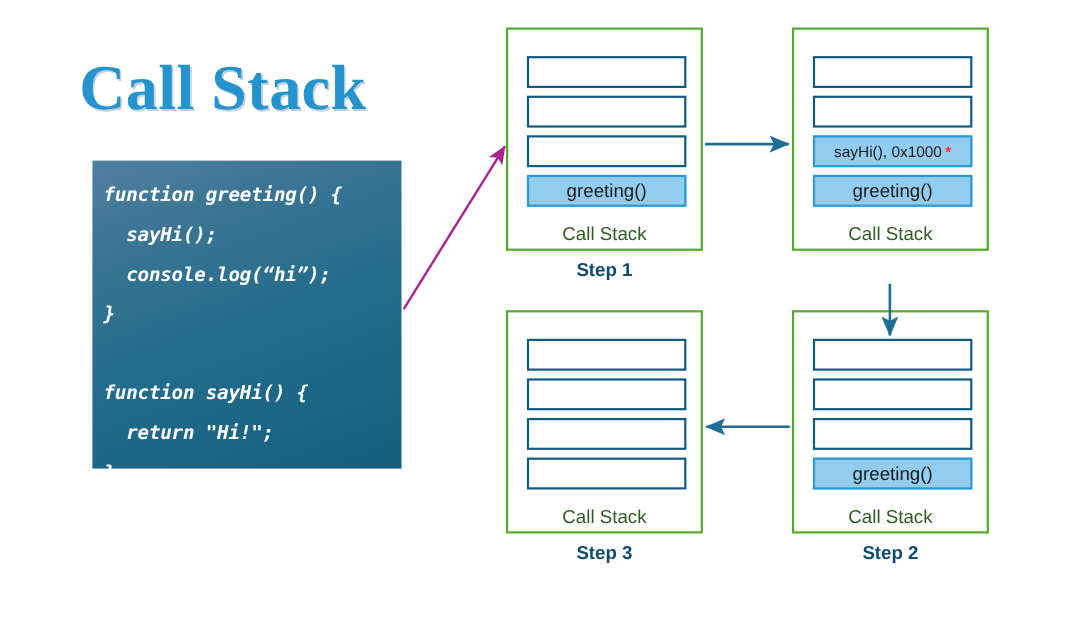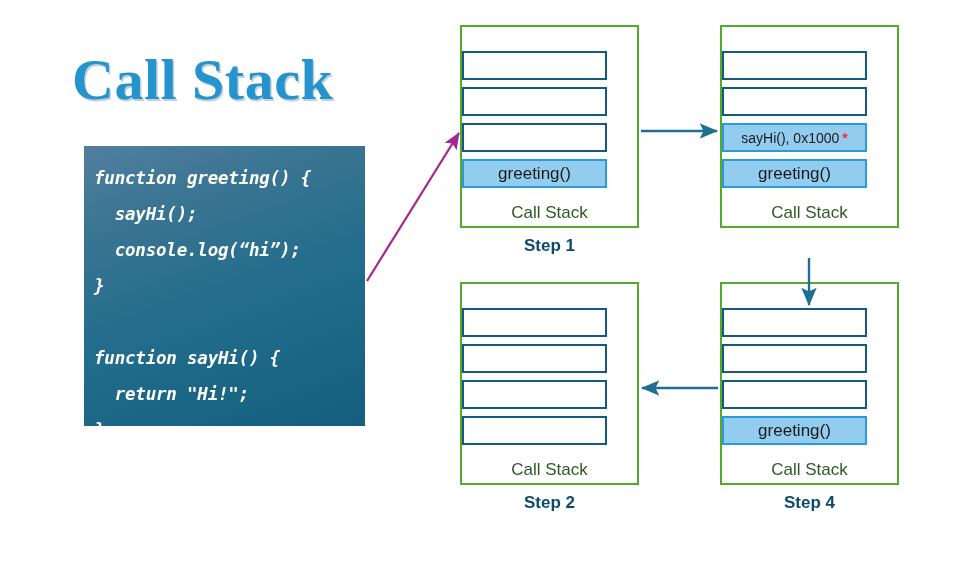--- a/index.html
+++ b/index.html
@@ -68,21 +68,21 @@
 
   
   .stack-box {
     position: absolute;
     box-sizing: border-box;
     border: 2.5px solid #55AA2B;
     background: #ffffff;
   }
   .slot {
     position: absolute;
-    left: 0;
+    left: 17px;
     width: 145px;
     height: 29px;
     box-sizing: border-box;
     border: 2.5px solid #125A80;
     background: #ffffff;
     display: flex;
     align-items: center;
     justify-content: center;
     font-size: 17px;
     color: #1a1a1a;
@@ -185,38 +185,38 @@
       <span></span>
     </div>
     <div class="slot" style="top:96px;">
       <span></span>
     </div>
     <div class="slot filled" style="top:132px;">
       <span>greeting()</span>
     </div>
     <div class="stack-caption" style="top:176px;">Call Stack</div>
   </div>
-  <div class="step-label" style="left:720px; top:493px; width:179px;">Step 4</div>
+  <div class="step-label" style="left:720px; top:493px; width:179px;">Step 2</div>
 
   <div class="stack-box" style="left:460px; top:282px; width:179px; height:203px;">
     <div class="slot" style="top:24px;">
       <span></span>
     </div>
     <div class="slot" style="top:60px;">
       <span></span>
     </div>
     <div class="slot" style="top:96px;">
       <span></span>
     </div>
     <div class="slot" style="top:132px;">
       <span></span>
     </div>
     <div class="stack-caption" style="top:176px;">Call Stack</div>
   </div>
-  <div class="step-label" style="left:460px; top:493px; width:179px;">Step 2</div>
+  <div class="step-label" style="left:460px; top:493px; width:179px;">Step 3</div>
 
   <svg id="arrows" viewBox="0 0 973 562">
     <defs>
       <marker id="ah-teal" markerWidth="9" markerHeight="9" refX="7.2" refY="3.2" orient="auto" markerUnits="strokeWidth">
         <path d="M0,0 L7.6,3.2 L0,6.4 L1.6,3.2 z" fill="#1F6F94"></path>
       </marker>
       <marker id="ah-magenta" markerWidth="9" markerHeight="9" refX="7.2" refY="3.2" orient="auto" markerUnits="strokeWidth">
         <path d="M0,0 L7.6,3.2 L0,6.4 L1.6,3.2 z" fill="#A6258F"></path>
       </marker>
     </defs>

